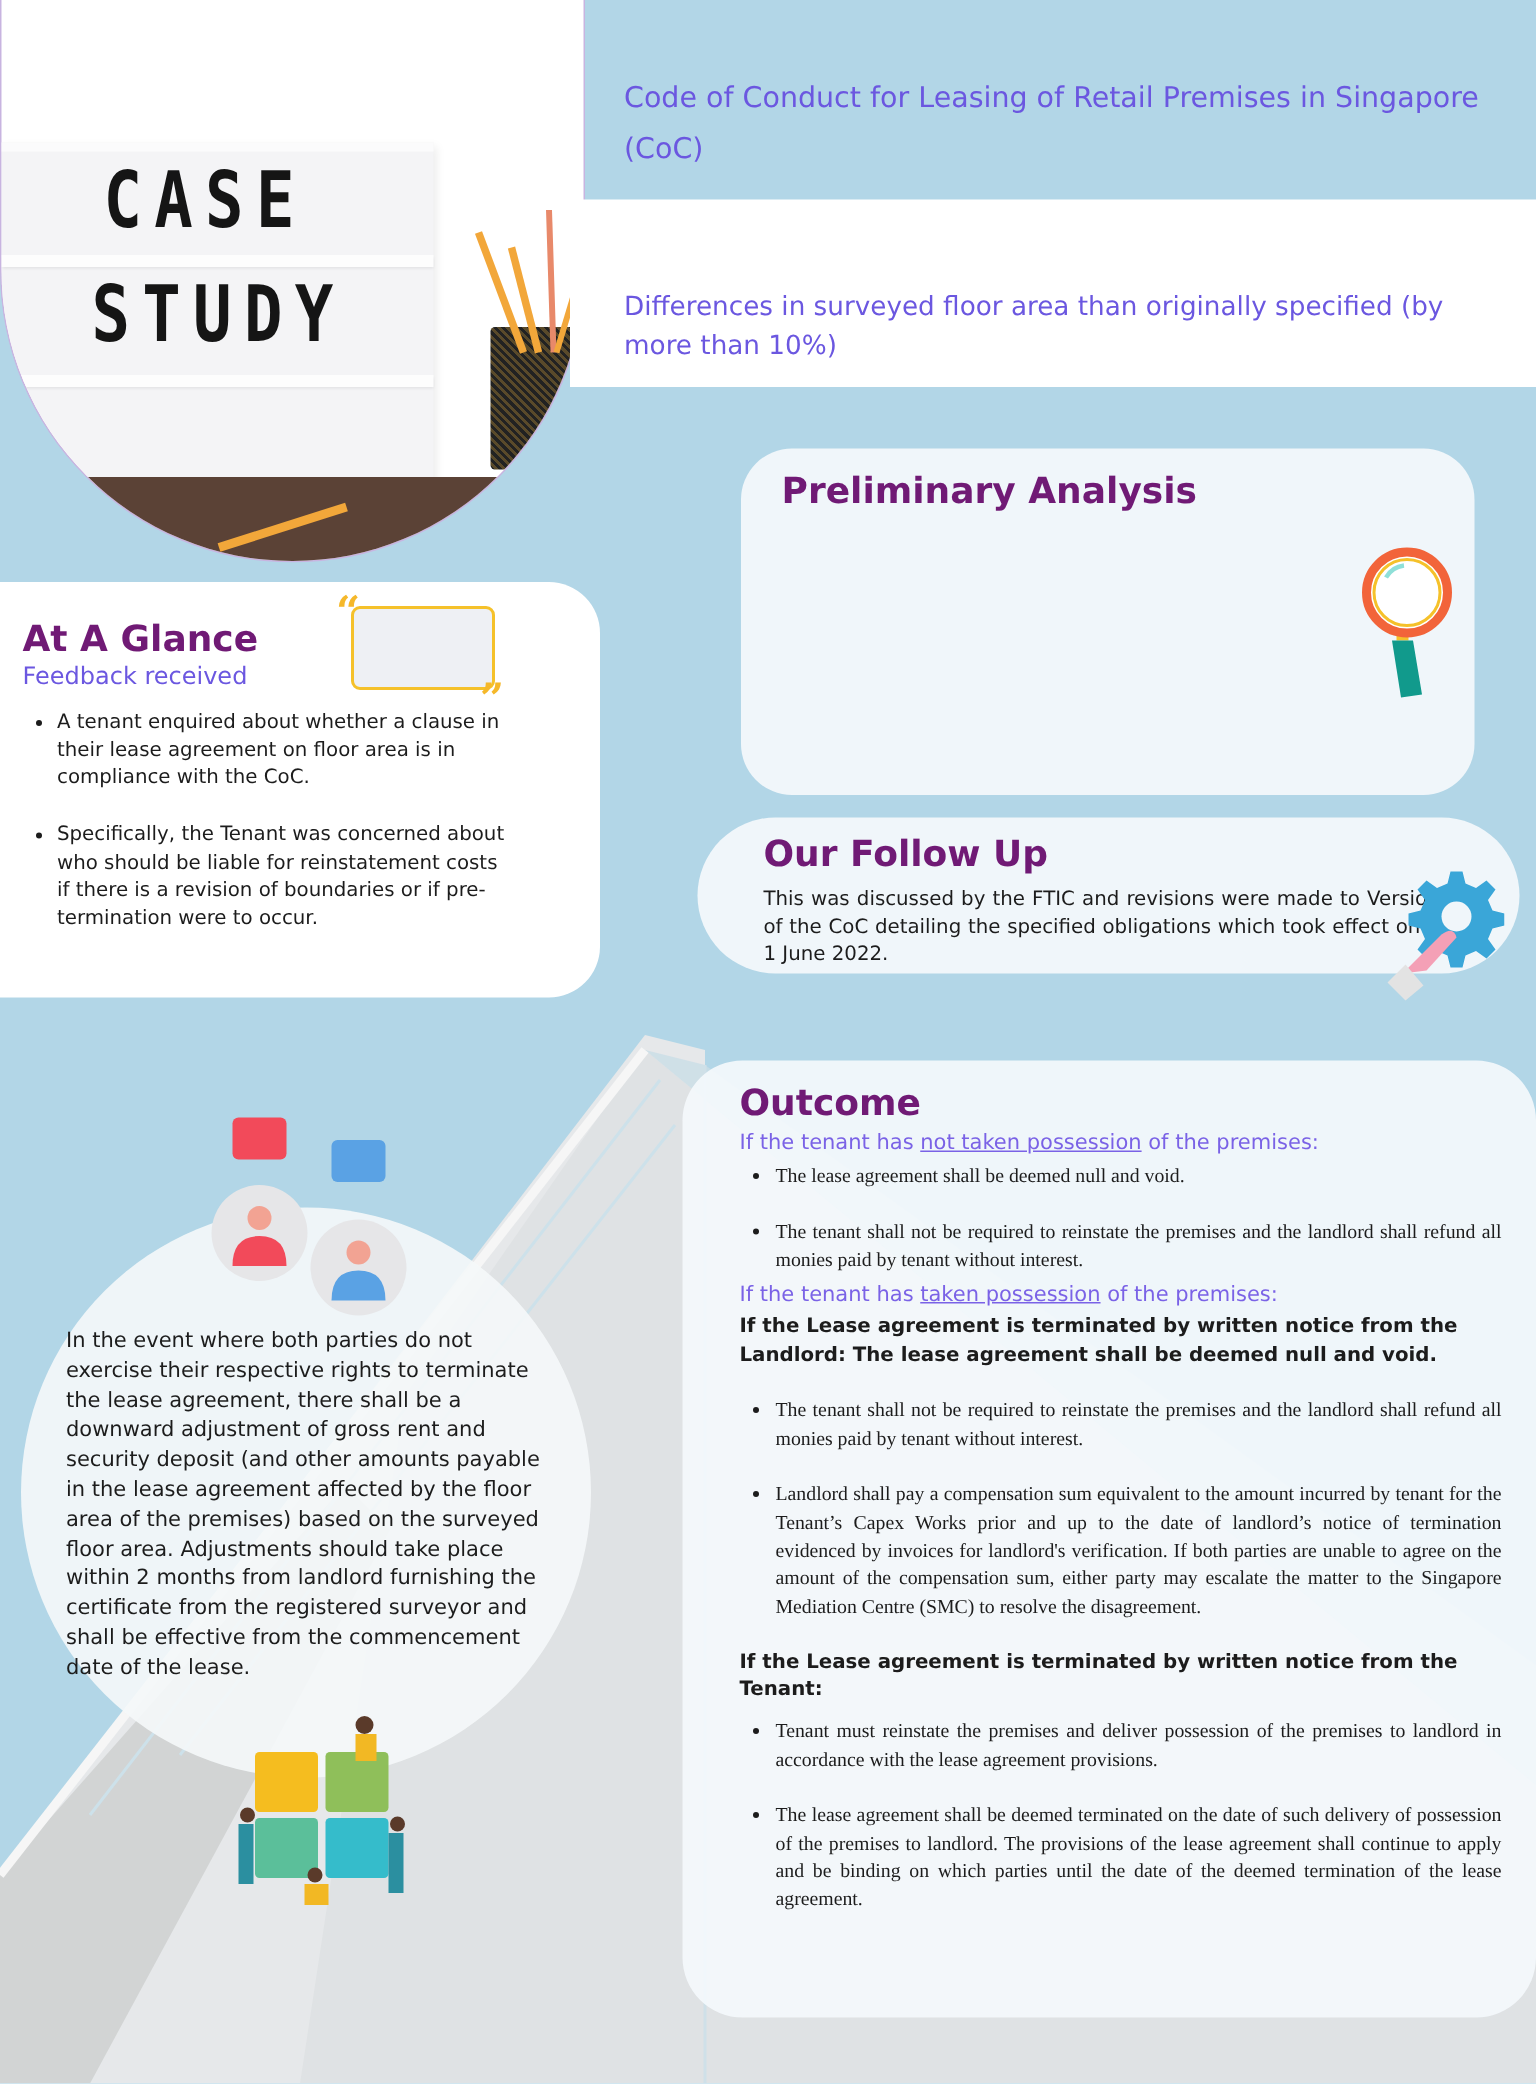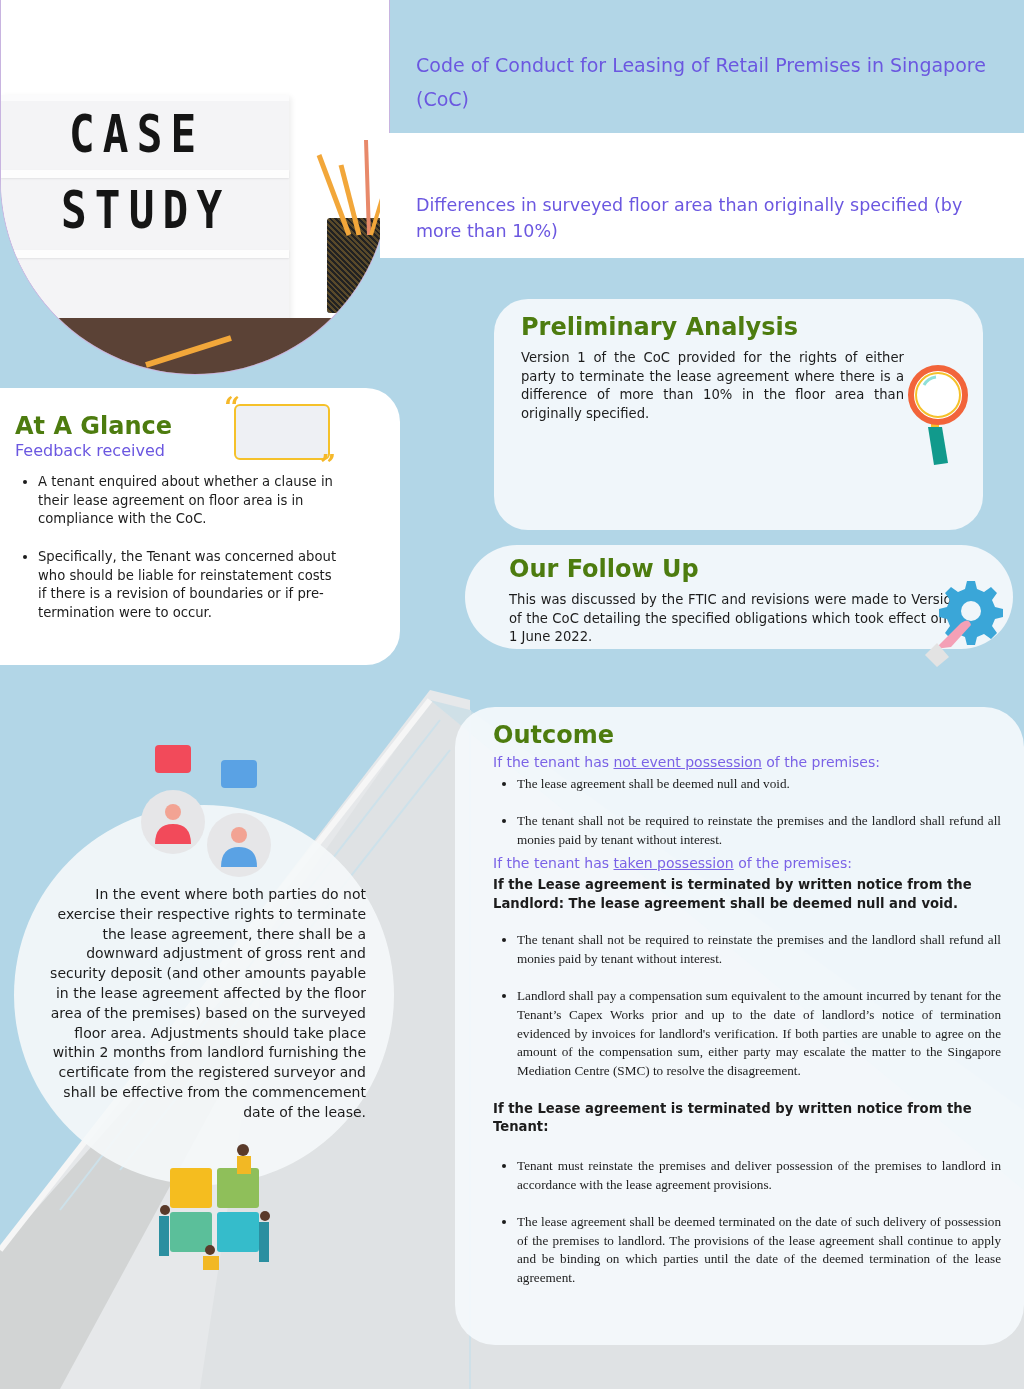--- a/index.html
+++ b/index.html
@@ -17,21 +17,21 @@
   #hero .desk { position: absolute; left: 0; top: 318px; width: 390px; height: 60px; background: #5b4236; }
   #hero .cup { position: absolute; left: 326px; top: 218px; width: 60px; height: 95px; background: repeating-linear-gradient(45deg,#222 0 2px,#5a4a2a 2px 4px); border-radius: 3px; }
 
   
   #suptitle { position: absolute; left: 416px; top: 48px; width: 580px; font-size: 19px; line-height: 34px; color: #6b57e0; font-weight: 500; }
   #title-band { position: absolute; left: 380px; top: 133px; width: 644px; height: 125px; background: #ffffff; }
   #page-title { position: absolute; left: 416px; top: 140px; font-size: 38px; font-weight: bold; color: #2d1f1c; letter-spacing: -0.5px; }
   #page-subtitle { position: absolute; left: 416px; top: 192px; width: 580px; font-size: 17.5px; line-height: 26px; color: #6b57e0; }
 
   .card { position: absolute; background: #f0f6fa; border-radius: 34px; }
-  .card h2 { color: #4d7c0f; font-weight: bold; font-size: 24px; }
+  .card h2 { color: #701a75; font-weight: bold; font-size: 24px; }
   .card p, .card li { color: #1c1c1c; font-size: 13.2px; line-height: 18.7px; }
   .justify { text-align: justify; }
 
   
   #glance { left: 0; top: 388px; width: 400px; height: 277px; background: #ffffff; border-radius: 0 34px 34px 0; }
   #glance h2 { position: absolute; left: 15px; top: 24px; font-size: 24px; }
   #glance .sub { position: absolute; left: 15px; top: 53px; color: #6b57e0; font-size: 16px; }
   #glance ul { position: absolute; left: 38px; top: 85px; width: 300px; list-style: disc; }
   #glance li { margin-bottom: 18.7px; }
   #quote-box { position: absolute; left: 234px; top: 16px; width: 96px; height: 56px; border: 2px solid #f5c12a; border-radius: 6px; background: #eef0f4; }
@@ -52,21 +52,21 @@
   #outcome h2 { position: absolute; left: 38px; top: 14px; }
   #outcome .inner { position: absolute; left: 38px; top: 46px; width: 508px; }
   .cond { color: #7a62e6; font-size: 14px; line-height: 18px; }
   .cond u { text-decoration: underline; }
   .olist { list-style: disc; padding-left: 24px; margin-top: 4px; font-family: Liberation Serif, serif; }
   .olist li { margin-bottom: 18.7px; }
   .bold { font-weight: bold; color: #111; font-size: 13.2px; line-height: 18.7px; }
 
   
   #circle { position: absolute; left: 14px; top: 805px; width: 380px; height: 380px; border-radius: 50%; background: rgba(245,248,250,0.9); }
-  #circle-text { position: absolute; left: 44px; top: 885px; width: 322px; text-align: right; font-size: 14px; line-height: 19.8px; color: #1c1c1c; }
+  #circle-text { position: absolute; left: 44px; top: 885px; width: 322px; text-align: left; font-size: 14px; line-height: 19.8px; color: #1c1c1c; }
   .avatar { position: absolute; width: 64px; height: 64px; border-radius: 50%; background: #e6e6e8; }
   .bubble { position: absolute; width: 36px; height: 28px; border-radius: 4px; }
 </style>
 </head>
 <body>
 
 <div id="page">
 
   <svg id="building" viewBox="0 0 1024 699" preserveAspectRatio="none">
     <polygon points="0,560 430,0 470,10 470,699 0,699" fill="#e6e8ea"></polygon>
@@ -110,21 +110,20 @@
     <span class="qmark" style="left:320px; top:64px;">”</span>
     <ul>
       <li>A tenant enquired about whether a clause in their lease agreement on floor area is in compliance with the CoC.</li>
       <li>Specifically, the Tenant was concerned about who should be liable for reinstatement costs if there is a revision of boundaries or if pre-termination were to occur.</li>
     </ul>
   </div>
 
   <div id="prelim" class="card">
     <h2>Preliminary Analysis</h2>
     <div class="body">
-      <p class="justify">Version 1 of the CoC provided for the rights of either party to terminate the lease agreement where there is a difference of more than 10% in the floor area than originally specified.</p>
     </div>
     <svg style="position:absolute;left:412px;top:64px;" width="68" height="104" viewBox="0 0 68 104">
       <rect x="25" y="56" width="8" height="8" fill="#f5c12a"></rect>
       <polygon points="22,64 36,64 42,100 28,102" fill="#119a8c"></polygon>
       <circle cx="32" cy="32" r="27" fill="#ffffff" stroke="#f2643a" stroke-width="6"></circle>
       <circle cx="32" cy="32" r="22" fill="none" stroke="#f5c12a" stroke-width="2"></circle>
       <path d="M18 22 A16 16 0 0 1 30 14" stroke="#8fe0d8" stroke-width="3" fill="none"></path>
     </svg>
   </div>
 
@@ -167,35 +166,35 @@
     <circle cx="110" cy="78" r="5" fill="#5a3a2a"></circle>
       <rect x="104" y="84" width="10" height="40" fill="#2b8fa0"></rect>
     <circle cx="55" cy="112" r="5" fill="#5a3a2a"></circle>
       <rect x="48" y="118" width="16" height="14" fill="#f2b824"></rect>
   </svg>
 
   <div id="outcome" class="card">
     <h2>Outcome</h2>
     <div class="inner">
       <div class="cond">
-        <span>If the tenant has </span><u>not event possession</u><span> of the premises:</span>
+        <span>If the tenant has </span><u>not taken possession</u><span> of the premises:</span>
       </div>
       <ul class="olist justify">
         <li>The lease agreement shall be deemed null and void.</li>
         <li style="margin-bottom:4px;">The tenant shall not be required to reinstate the premises and the landlord shall refund all monies paid by tenant without interest.</li>
       </ul>
       <div class="cond">
         <span>If the tenant has </span><u>taken possession</u><span> of the premises:</span>
       </div>
       <p class="bold" style="margin-top:4px;">If the Lease agreement is terminated by written notice from the Landlord: The lease agreement shall be deemed null and void.</p>
       <ul class="olist justify" style="margin-top:18px;">
         <li>The tenant shall not be required to reinstate the premises and the landlord shall refund all monies paid by tenant without interest.</li>
         <li>Landlord shall pay a compensation sum equivalent to the amount incurred by tenant for the Tenant’s Capex Works prior and up to the date of landlord’s notice of termination evidenced by invoices for landlord's verification. If both parties are unable to agree on the amount of the compensation sum, either party may escalate the matter to the Singapore Mediation Centre (SMC) to resolve the disagreement.</li>
       </ul>
       <p class="bold">If the Lease agreement is terminated by written notice from the Tenant:</p>
-      <ul class="olist justify" style="margin-top:20px;">
+      <ul class="olist justify" style="margin-top:8px;">
         <li>Tenant must reinstate the premises and deliver possession of the premises to landlord in accordance with the lease agreement provisions.</li>
         <li>The lease agreement shall be deemed terminated on the date of such delivery of possession of the premises to landlord. The provisions of the lease agreement shall continue to apply and be binding on which parties until the date of the deemed termination of the lease agreement.</li>
       </ul>
     </div>
   </div>
 
 </div>
 
 </body></html>

